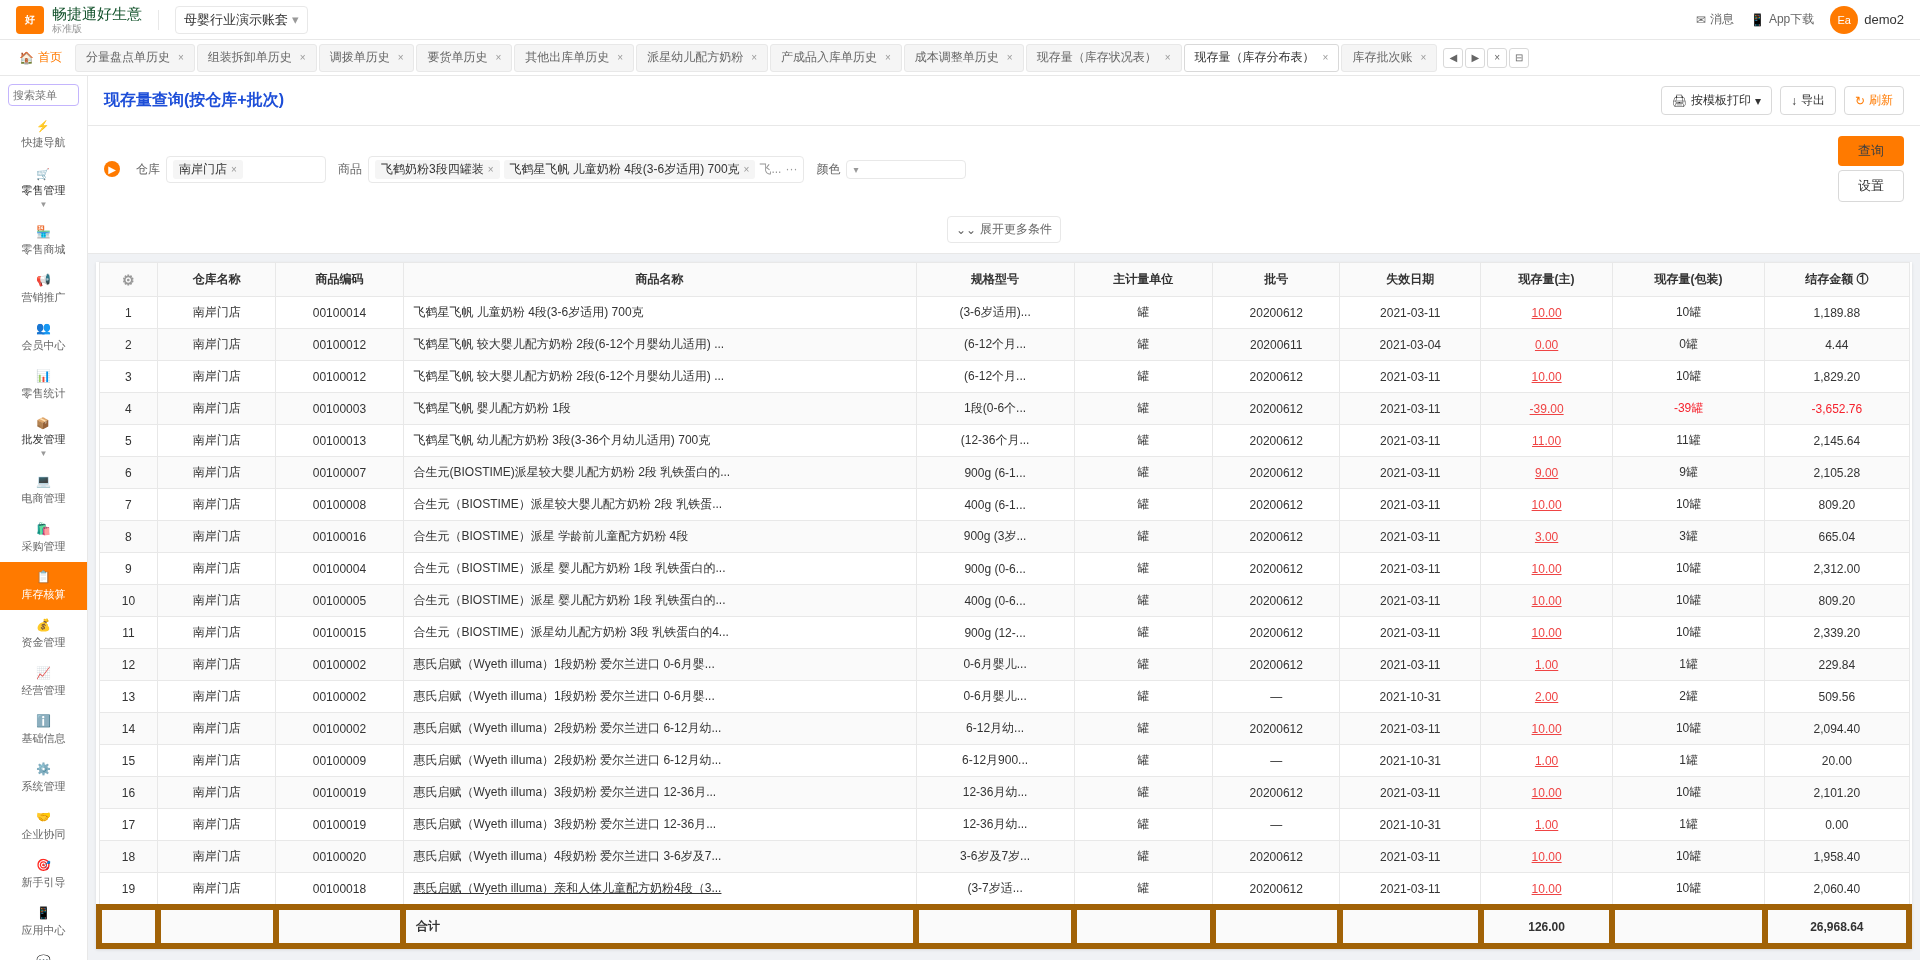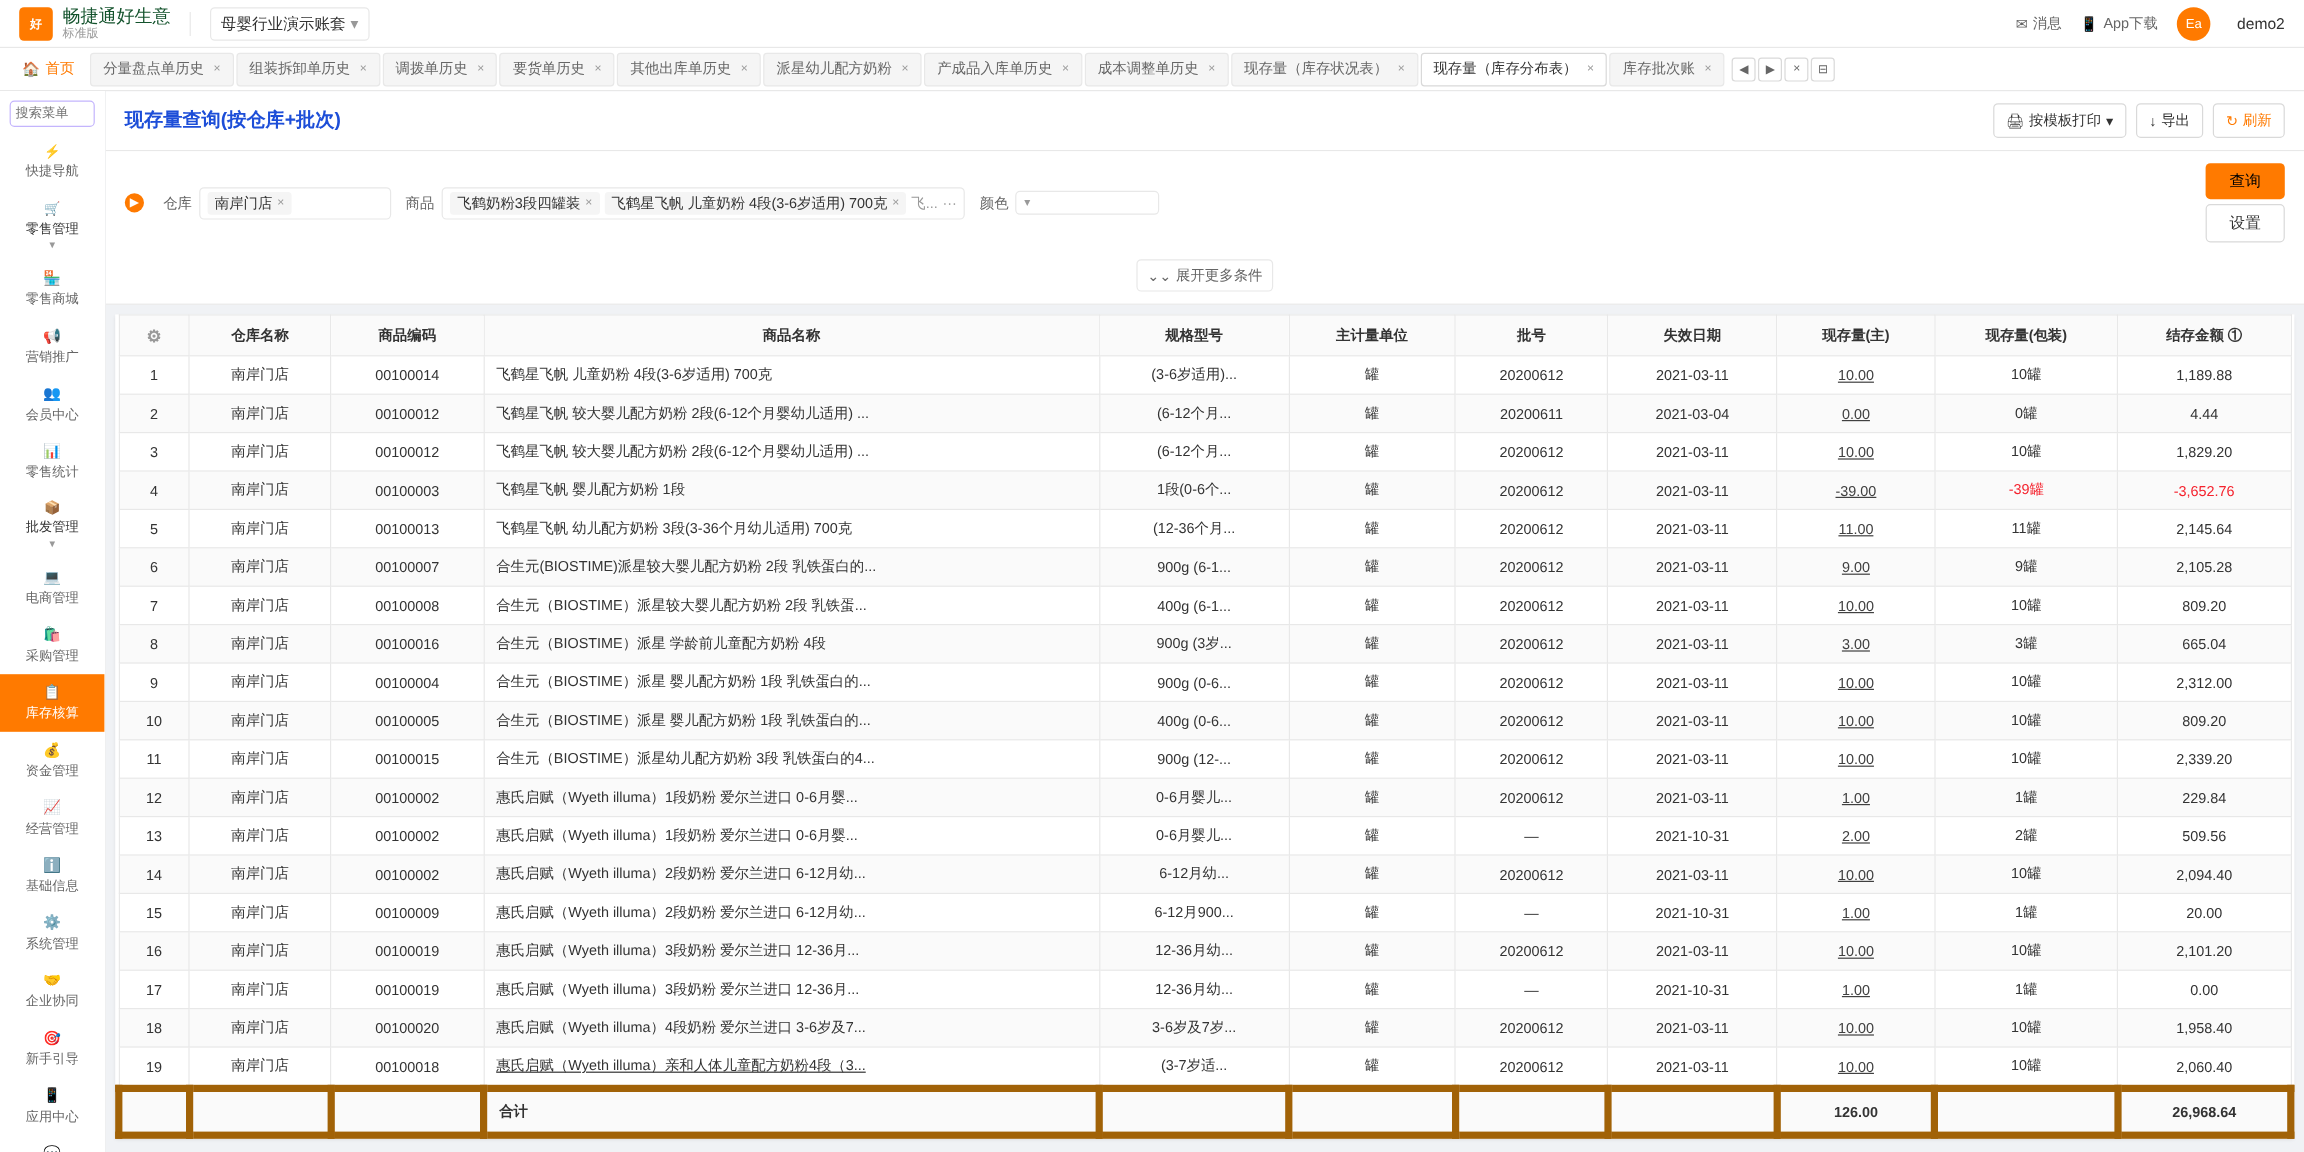--- a/index.html
+++ b/index.html
@@ -62,32 +62,32 @@
     .expand-btn { display: flex; align-items: center; gap: 4px; color: #666; font-size: 12px; cursor: pointer; padding: 4px 8px; border: 1px solid #e8e8e8; border-radius: 4px; margin: 8px auto 0; width: fit-content; }
     .filter-arrow { font-size: 10px; margin-right: 4px; background: #ff7a00; color: #fff; border-radius: 50%; width: 16px; height: 16px; display: flex; align-items: center; justify-content: center; cursor: pointer; }
 
     
     .table-container { flex: 1; overflow: auto; padding: 8px; }
     .data-table { width: 100%; border-collapse: collapse; background: #fff; box-shadow: 0 1px 3px rgba(0,0,0,0.1); }
     .data-table th { background: #fafafa; border: 1px solid #e8e8e8; padding: 8px 10px; font-size: 12px; font-weight: 600; color: #333; text-align: center; white-space: nowrap; position: sticky; top: 0; z-index: 10; }
     .data-table td { border: 1px solid #e8e8e8; padding: 7px 10px; font-size: 12px; color: #333; text-align: center; }
     .data-table td.text-left { text-align: left; }
     .data-table td.negative { color: #f5222d; }
-    .data-table td.link { color: #404040; text-decoration: underline; cursor: pointer; }
+    .data-table td.link { color: #ef4444; text-decoration: underline; cursor: pointer; }
     .total-row td { background: #fafafa; font-weight: 600; border: 6px solid #a16207; padding: 8px 10px; }
     .settings-icon { color: #999; cursor: pointer; font-size: 14px; }
 
     
     ::-webkit-scrollbar { width: 6px; height: 6px; }
     ::-webkit-scrollbar-track { background: #f1f1f1; }
     ::-webkit-scrollbar-thumb { background: #c1c1c1; border-radius: 3px; }
 
     .filter-color-container { display: flex; align-items: center; gap: 4px; min-width: 120px; border: 1px solid #e8e8e8; border-radius: 4px; padding: 3px 6px; background: #fff; flex: 1; }
     .filter-dropdown-arrow { color: #999; font-size: 10px; cursor: pointer; }
-    .btn-query { background: #ff7a00; color: #000000; border: none; border-radius: 4px; padding: 6px 20px; font-size: 13px; cursor: pointer; }
+    .btn-query { background: #ff7a00; color: #404040; border: none; border-radius: 4px; padding: 6px 20px; font-size: 13px; cursor: pointer; }
     .btn-settings { background: #fff; color: #333; border: 1px solid #d9d9d9; border-radius: 4px; padding: 6px 14px; font-size: 13px; cursor: pointer; }
     .query-actions { display: flex; flex-direction: column; gap: 4px; margin-left: auto; }
   </style>
 </head>
 <body>
 
 <div class="top-header">
   <div class="logo-area">
     <div class="logo-icon">好</div>
     <div style="display:flex;flex-direction:column;line-height:1.2;">
@@ -102,21 +102,21 @@
   </div>
   <div class="top-right">
     <div class="top-right-item">
       <span>✉</span>
       <span>消息</span>
     </div>
     <div class="top-right-item">
       <span>📱</span>
       <span>App下载</span>
     </div>
-    <div style="display:flex;align-items:center;gap:22px;">
+    <div style="display:flex;align-items:center;gap:6px;">
       <div class="user-avatar">Ea</div>
       <span style="color:#333;font-size:13px;">demo2</span>
     </div>
   </div>
 </div>
 
 <div class="nav-tabs">
   <div class="nav-tab home">
     <span>🏠</span>
     <span>首页</span>

